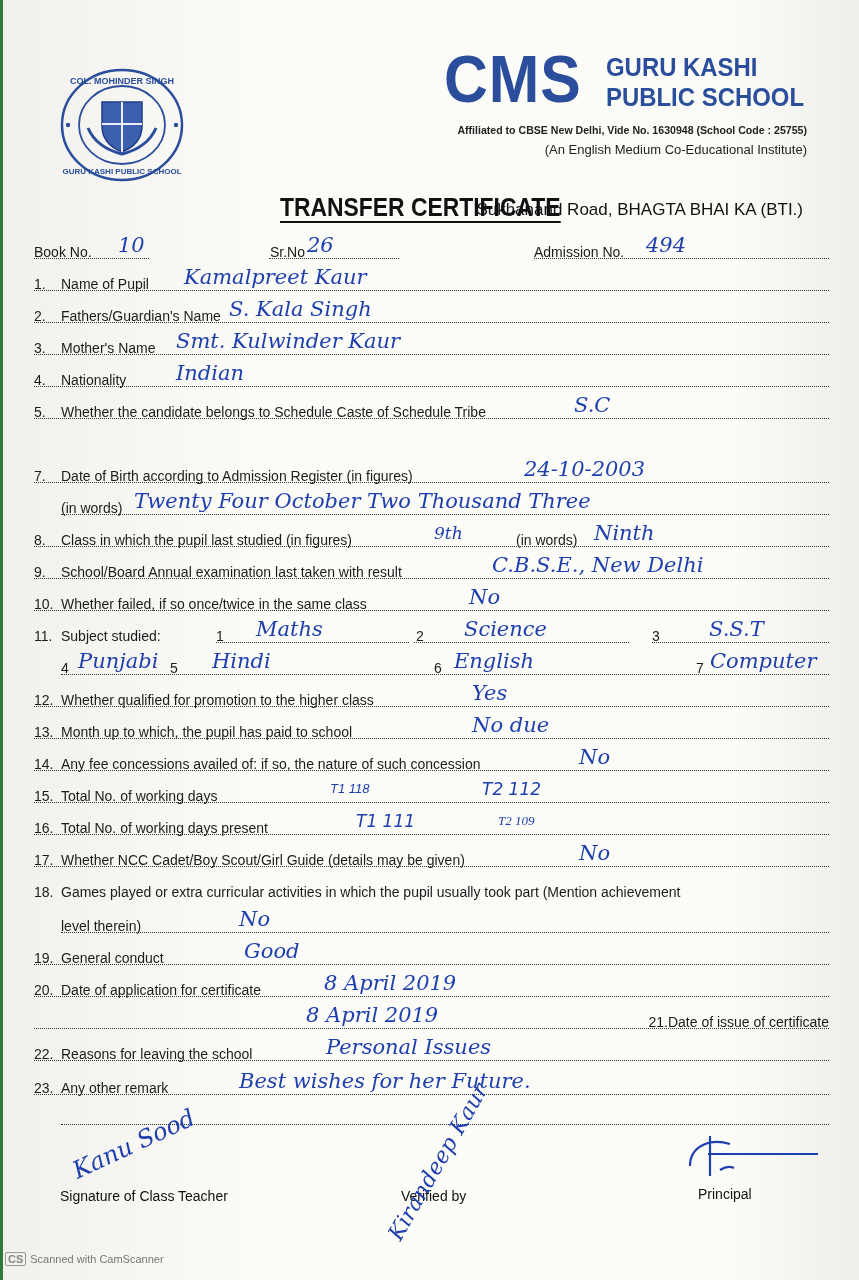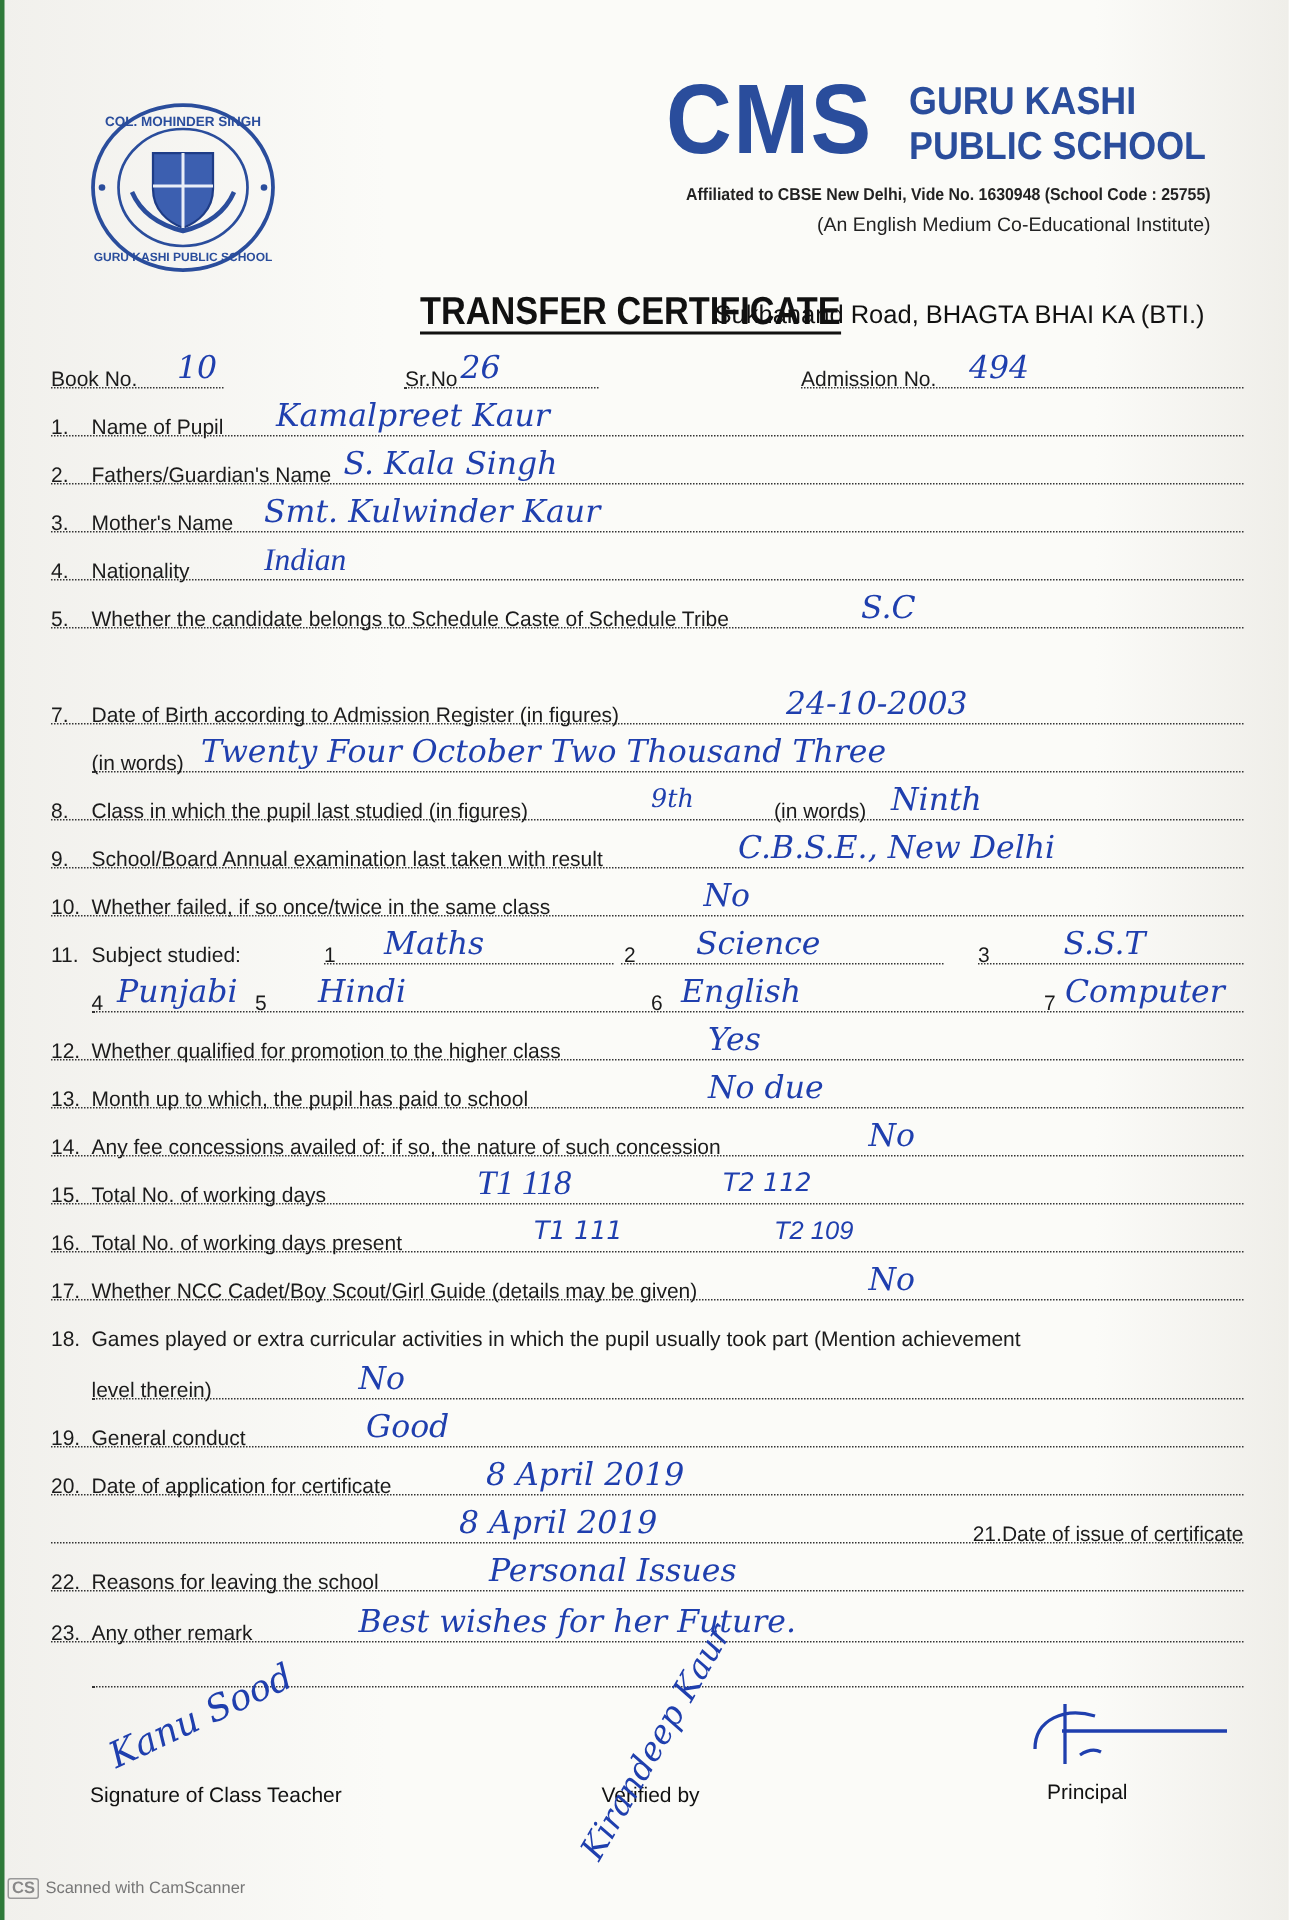--- a/index.html
+++ b/index.html
@@ -84,21 +84,21 @@
     <span class="hw" style="left:195px;">S. Kala Singh</span>
   </div>
   <div class="row" style="top:336px;">
     <div class="dots"></div>
     <span class="lbl"><span class="num">3.</span><span>Mother's Name</span></span>
     <span class="hw" style="left:142px;">Smt. Kulwinder Kaur</span>
   </div>
   <div class="row" style="top:368px;">
     <div class="dots"></div>
     <span class="lbl"><span class="num">4.</span><span>Nationality</span></span>
-    <span class="hw" style="left:142px;font-family:Liberation Serif, serif;">Indian</span>
+    <span class="hw" style="left:142px;">Indian</span>
   </div>
   <div class="row" style="top:400px;">
     <div class="dots"></div>
     <span class="lbl"><span class="num">5.</span><span>Whether the candidate belongs to Schedule Caste of Schedule Tribe</span></span>
     <span class="hw" style="left:540px;">S.C</span>
   </div>
   <div class="row" style="top:464px;">
     <div class="dots"></div>
     <span class="lbl"><span class="num">7.</span><span>Date of Birth according to Admission Register (in figures)</span></span>
     <span class="hw" style="left:490px;">24-10-2003</span>
@@ -161,28 +161,28 @@
     <span class="hw" style="left:438px;">No due</span>
   </div>
   <div class="row" style="top:752px;">
     <div class="dots"></div>
     <span class="lbl"><span class="num">14.</span><span>Any fee concessions availed of: if so, the nature of such concession</span></span>
     <span class="hw" style="left:545px;">No</span>
   </div>
   <div class="row" style="top:784px;">
     <div class="dots"></div>
     <span class="lbl"><span class="num">15.</span><span>Total No. of working days</span></span>
-    <span class="hw" style="left:284px; font-family:Liberation Serif, serif; font-size:23px;">T1 118</span>
+    <span class="hw" style="left:296px; font-family:Liberation Sans, sans-serif; font-size:13px;">T1 118</span>
     <span class="hw" style="left:448px; font-family:'DejaVu Sans', sans-serif; font-size:17px;">T2 112</span>
   </div>
   <div class="row" style="top:816px;">
     <div class="dots"></div>
     <span class="lbl"><span class="num">16.</span><span>Total No. of working days present</span></span>
     <span class="hw" style="left:322px; font-family:'DejaVu Sans', sans-serif; font-size:17px;">T1 111</span>
-    <span class="hw" style="left:482px; font-family:Liberation Sans, sans-serif; font-size:17px;">T2 109</span>
+    <span class="hw" style="left:464px; font-family:Liberation Serif, serif; font-size:13px;">T2 109</span>
   </div>
   <div class="row" style="top:848px;">
     <div class="dots"></div>
     <span class="lbl"><span class="num">17.</span><span>Whether NCC Cadet/Boy Scout/Girl Guide (details may be given)</span></span>
     <span class="hw" style="left:545px;">No</span>
   </div>
   <div class="row" style="top:880px;">
     <span class="lbl"><span class="num">18.</span><span>Games played or extra curricular activities in which the pupil usually took part (Mention achievement</span></span>
   </div>
   <div class="row" style="top:914px;">

